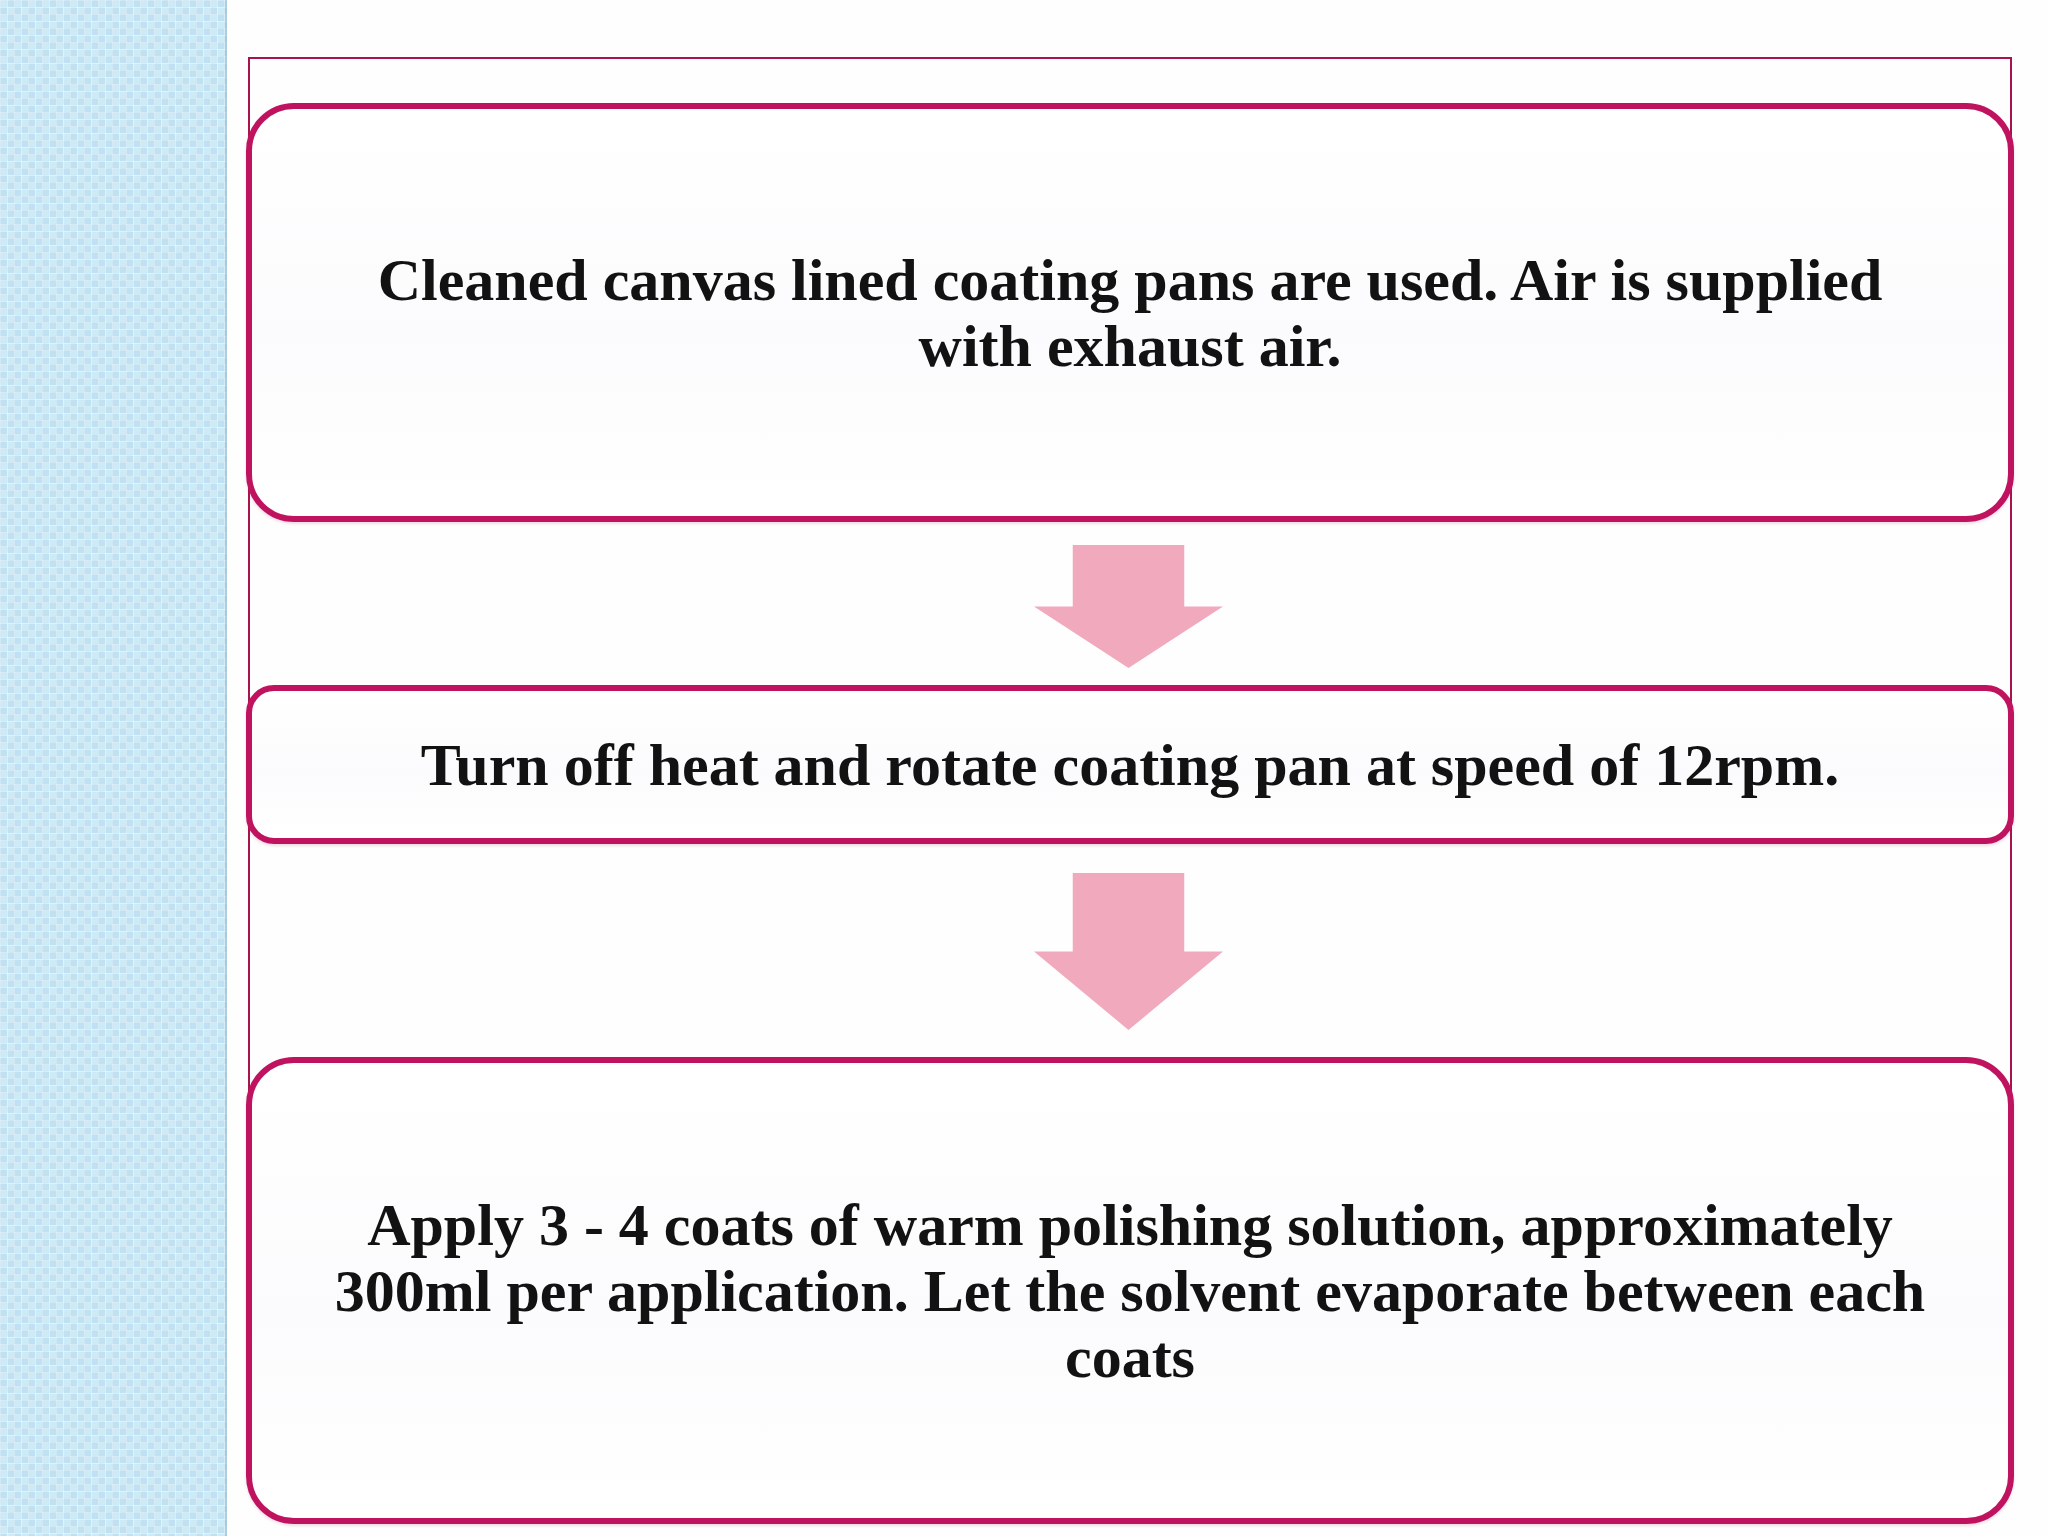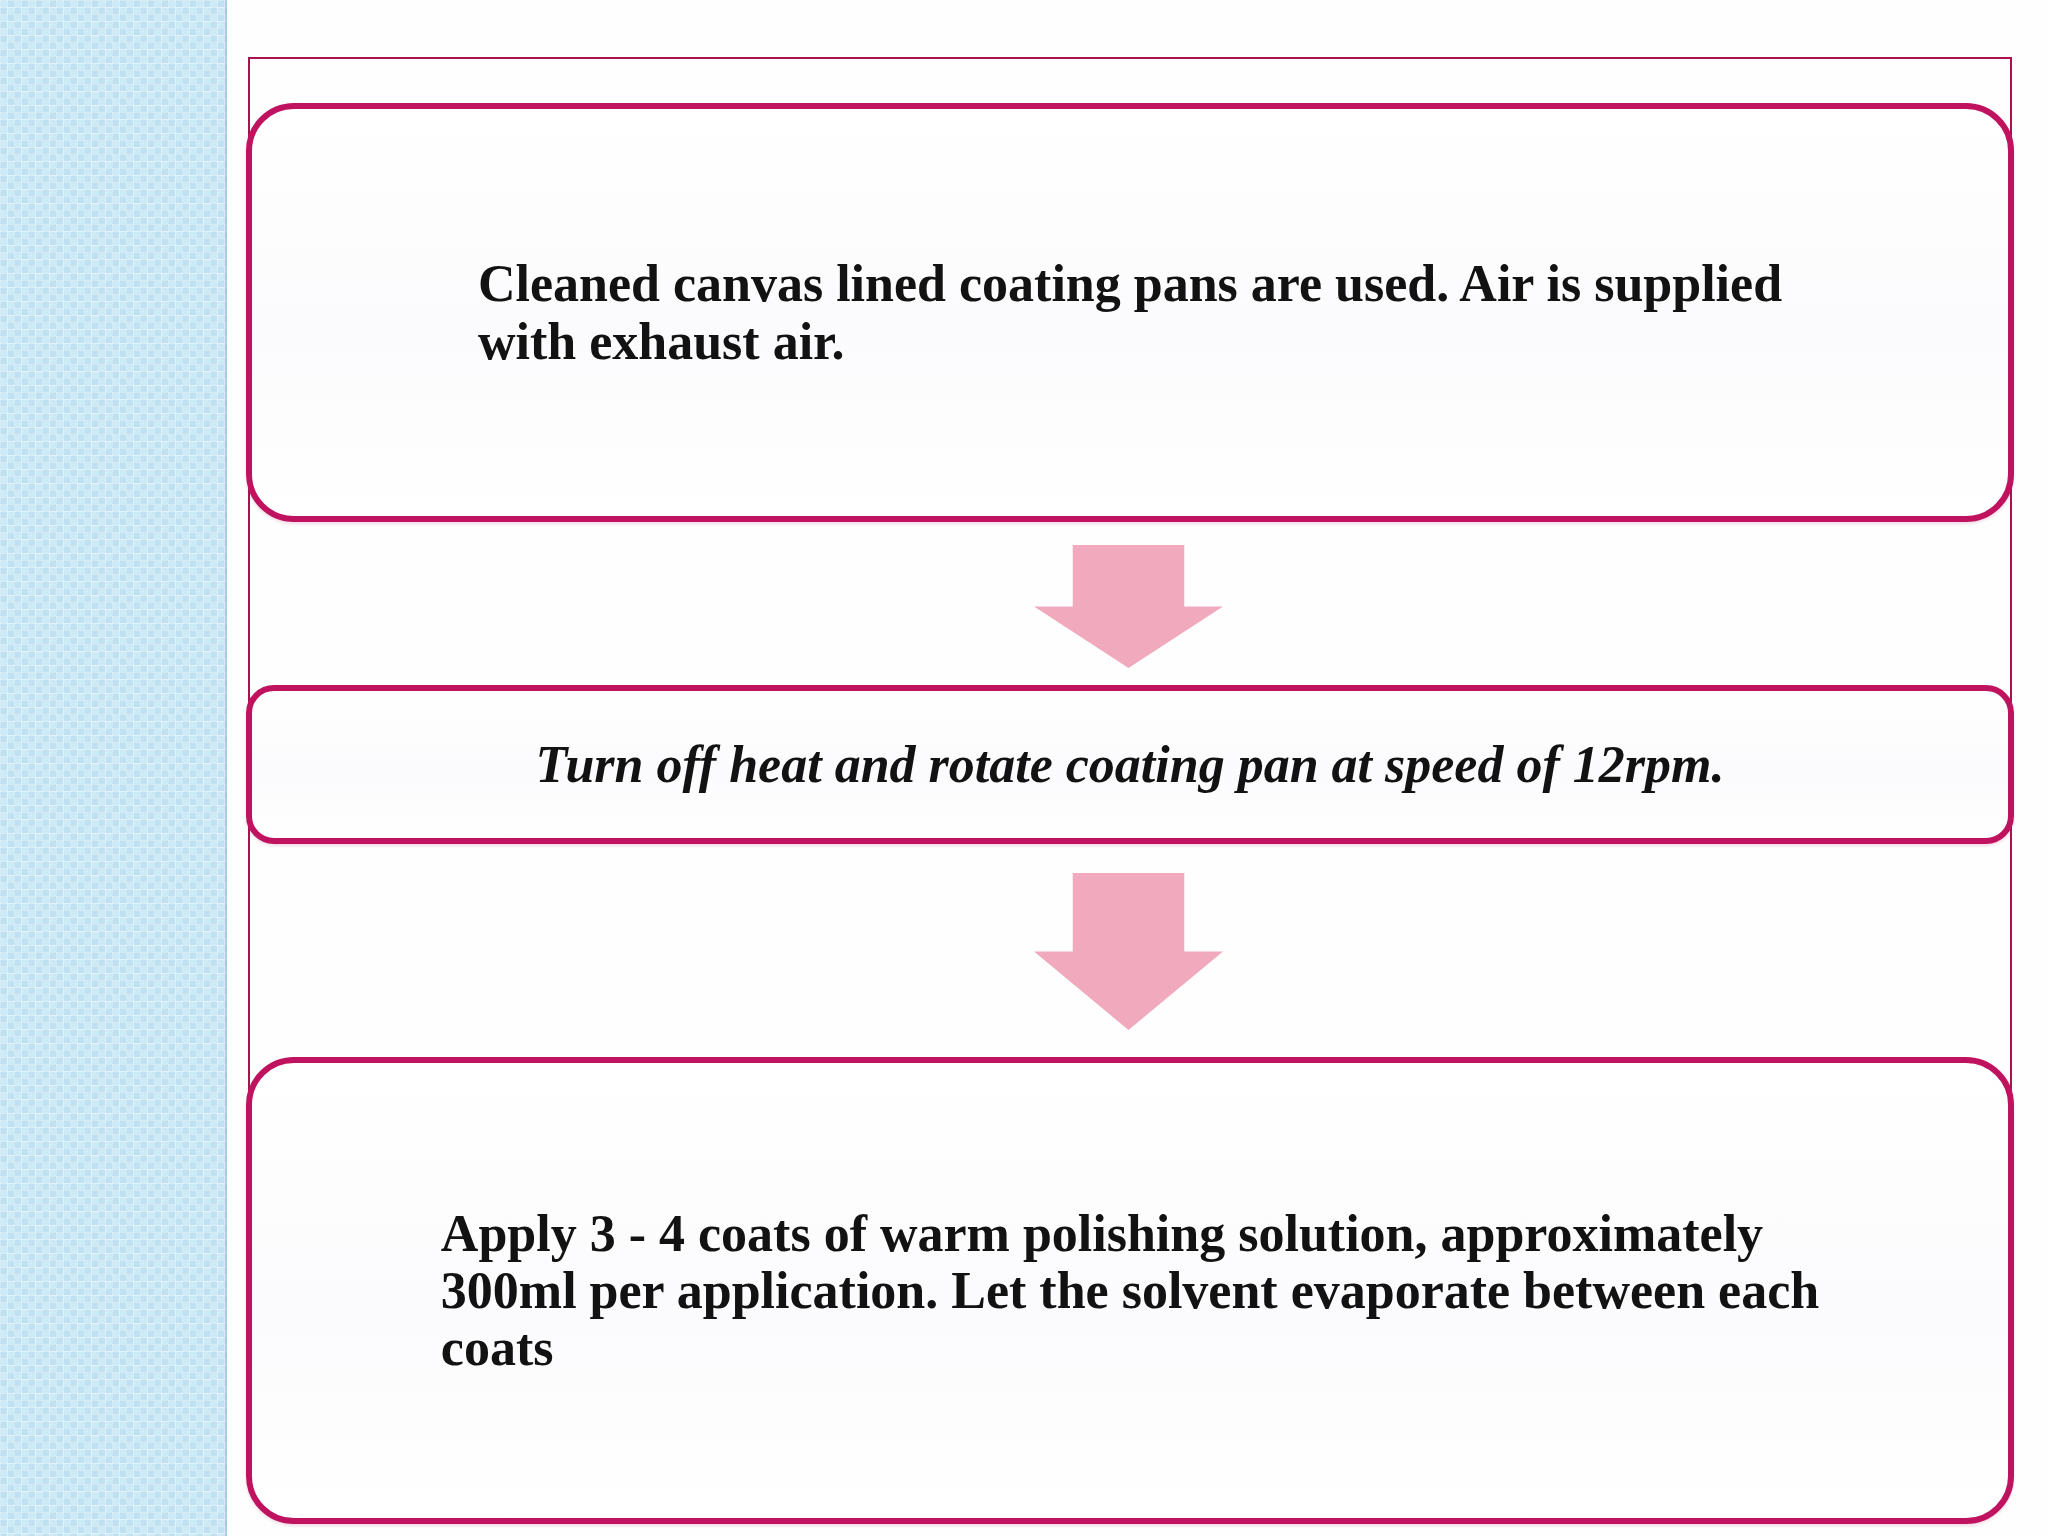--- a/index.html
+++ b/index.html
@@ -48,29 +48,29 @@
     position: absolute;
     box-sizing: border-box;
     border: 6px solid var(--box-border, #c0135f);
     background: linear-gradient(180deg, #ffffff 0%, #fbfbfd 55%, #ffffff 100%);
     display: flex;
     align-items: center;
     justify-content: center;
     box-shadow: 0 2px 3px rgba(170,20,90,0.15);
   }
   .step-1 { left: 246px; top: 103px; width: 1768px; height: 419px; border-radius: 48px; }
-  .step-2 { left: 246px; top: 685px; width: 1768px; height: 159px; border-radius: 28px; font-style: italic; }
+  .step-2 { left: 246px; top: 685px; width: 1768px; height: 159px; border-radius: 28px; }
   .step-3 { left: 246px; top: 1057px; width: 1768px; height: 467px; border-radius: 48px; }
 
   .step-text {
     font-weight: bold;
-    font-size: 52px;
+    font-size: 60px;
     line-height: 1.1;
     color: var(--text, #121212);
-    text-align: left;
+    text-align: center;
     white-space: pre-line;
     padding: 0 36px;
   }
 
   
   .down-arrow {
     position: absolute;
     background: var(--arrow-fill, #f1aabd);
     clip-path: polygon(20.5% 0, 79.5% 0, 79.5% 50%, 100% 50%, 50% 100%, 0 50%, 20.5% 50%);
   }

